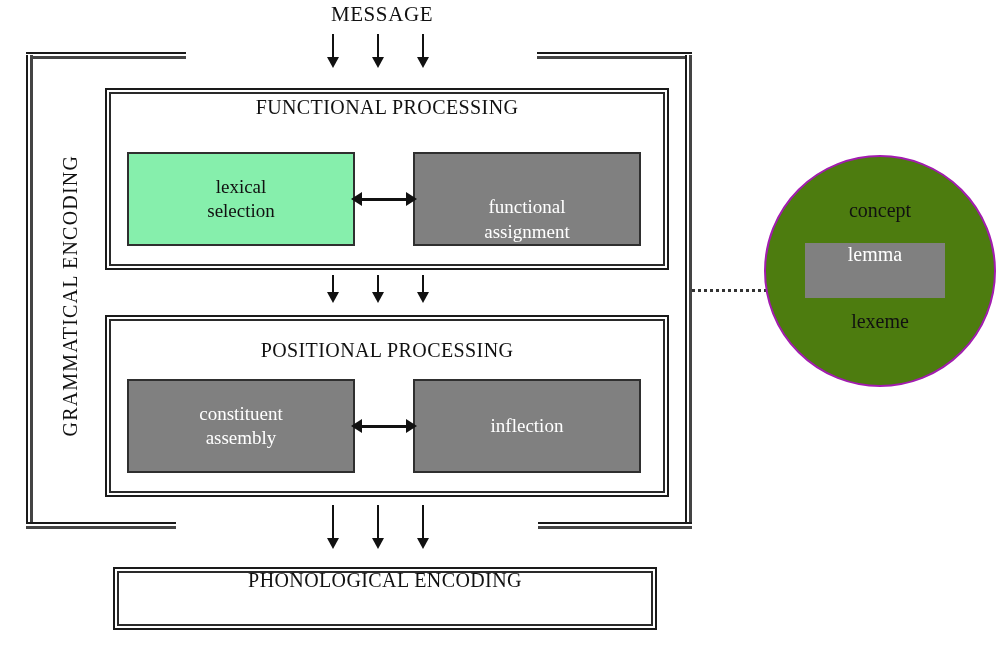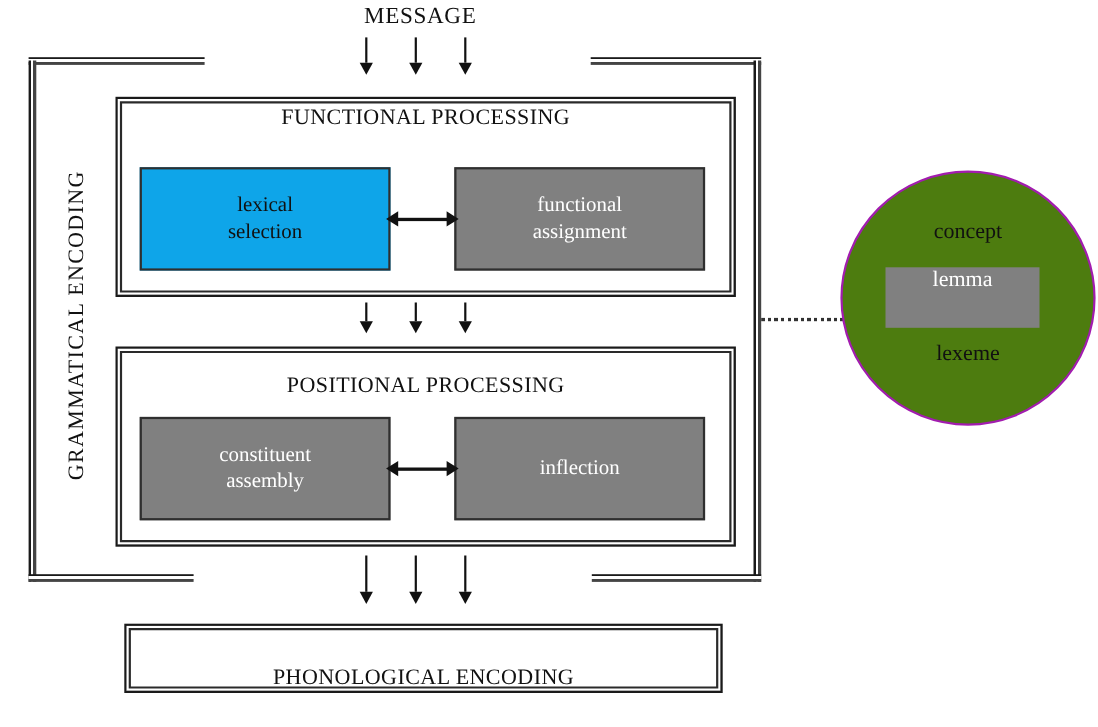--- a/index.html
+++ b/index.html
@@ -83,21 +83,21 @@
     position: absolute;
     display: flex;
     align-items: center;
     justify-content: center;
     text-align: center;
     line-height: 1.28;
     font-size: 19px;
     box-sizing: border-box;
   }
   .node-white {
-    background: #0ea5e9;
+    background: #86efac;
     border: 2px solid #2f2f2f;
     color: #111111;
   }
   .node-gray {
     background: #808080;
     border: 2px solid #2f2f2f;
     color: #ffffff;
   }
 
   
@@ -188,21 +188,21 @@
         rgba(255,255,255,0) 3px, rgba(255,255,255,0) 6px);
   }
 
   
   #phon-box {
     position: absolute;
     background: #ffffff;
     border: 2px solid #1a1a1a;
     box-shadow: inset 0 0 0 2px #ffffff, inset 0 0 0 4px #2a2a2a;
     display: flex;
-    align-items: flex-end;
+    align-items: flex-start;
     justify-content: center;
     font-size: 20px;
     letter-spacing: 0.4px;
     box-sizing: border-box;
   }
 </style>
 </head>
 <body>
 
 <div id="stage">
@@ -241,21 +241,21 @@
   <div class="section-box" style="left:105px; top:88px; width:560px; height:178px;">
     <div class="section-title" style="top:6px;">FUNCTIONAL PROCESSING</div>
 
     <div class="node-box node-white" style="left:20px; top:62px; width:228px; height:94px;">
       <div>
         <span>lexical</span><br>
         <span>selection</span>
       </div>
     </div>
 
-    <div class="node-box node-gray" style="left:306px; top:62px; width:228px; height:94px;">
+    <div class="node-box node-gray" style="left:306px; top:62px; width:228px; height:94px;align-items:flex-end;">
       <div>
         <span>functional</span><br>
         <span>assignment</span>
       </div>
     </div>
 
     <div class="h-arrow" style="left:244px; top:101px; width:66px;">
       <div class="head-l"></div>
       <div class="shaft"></div>
       <div class="head-r"></div>

